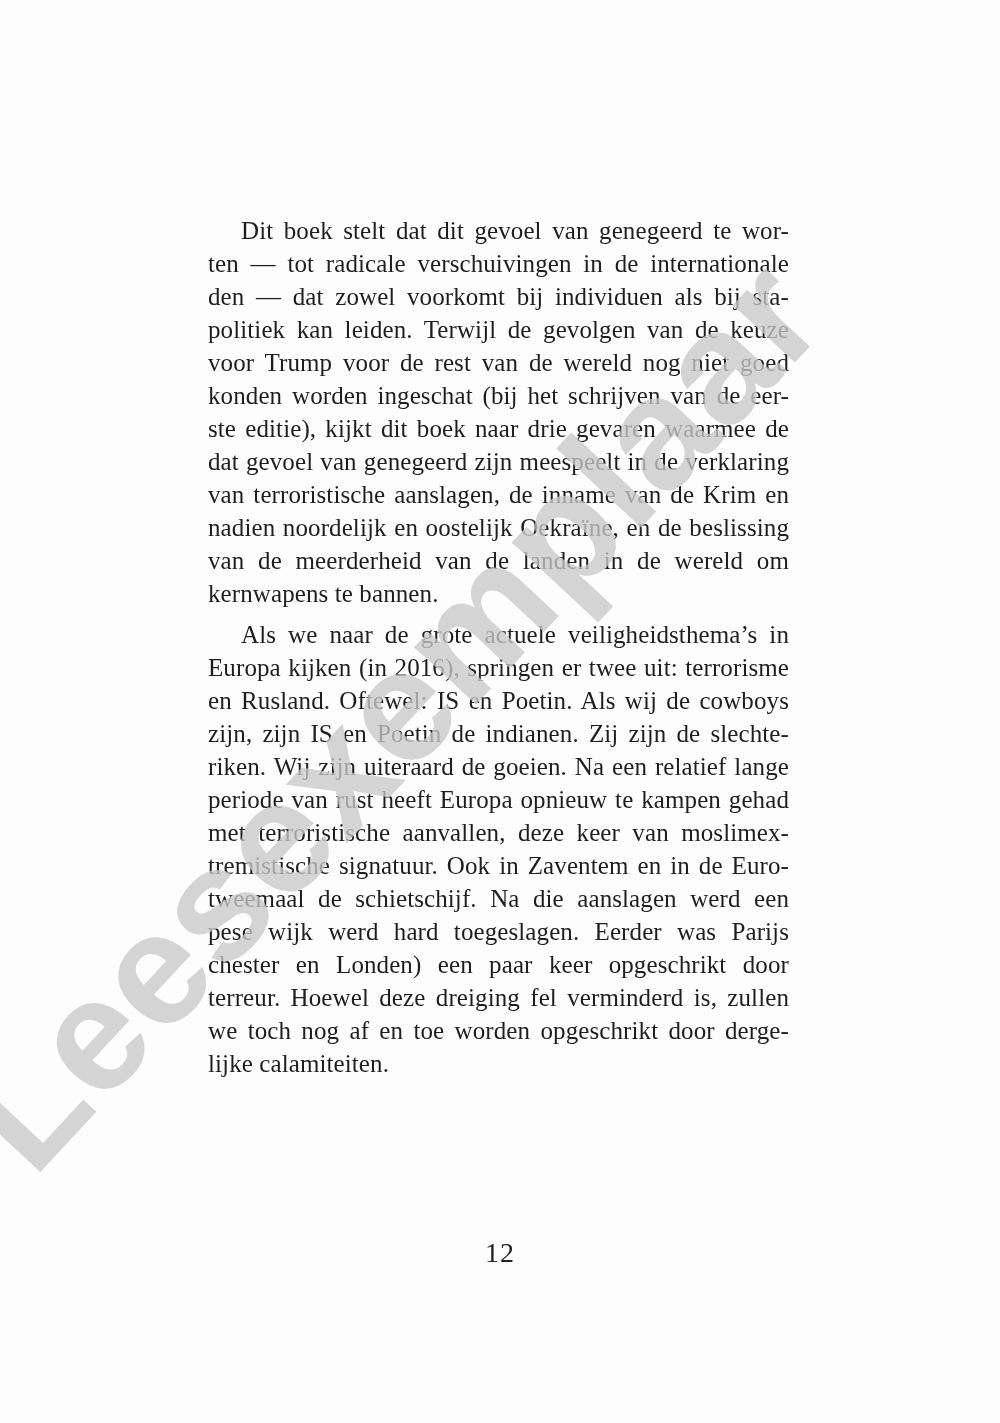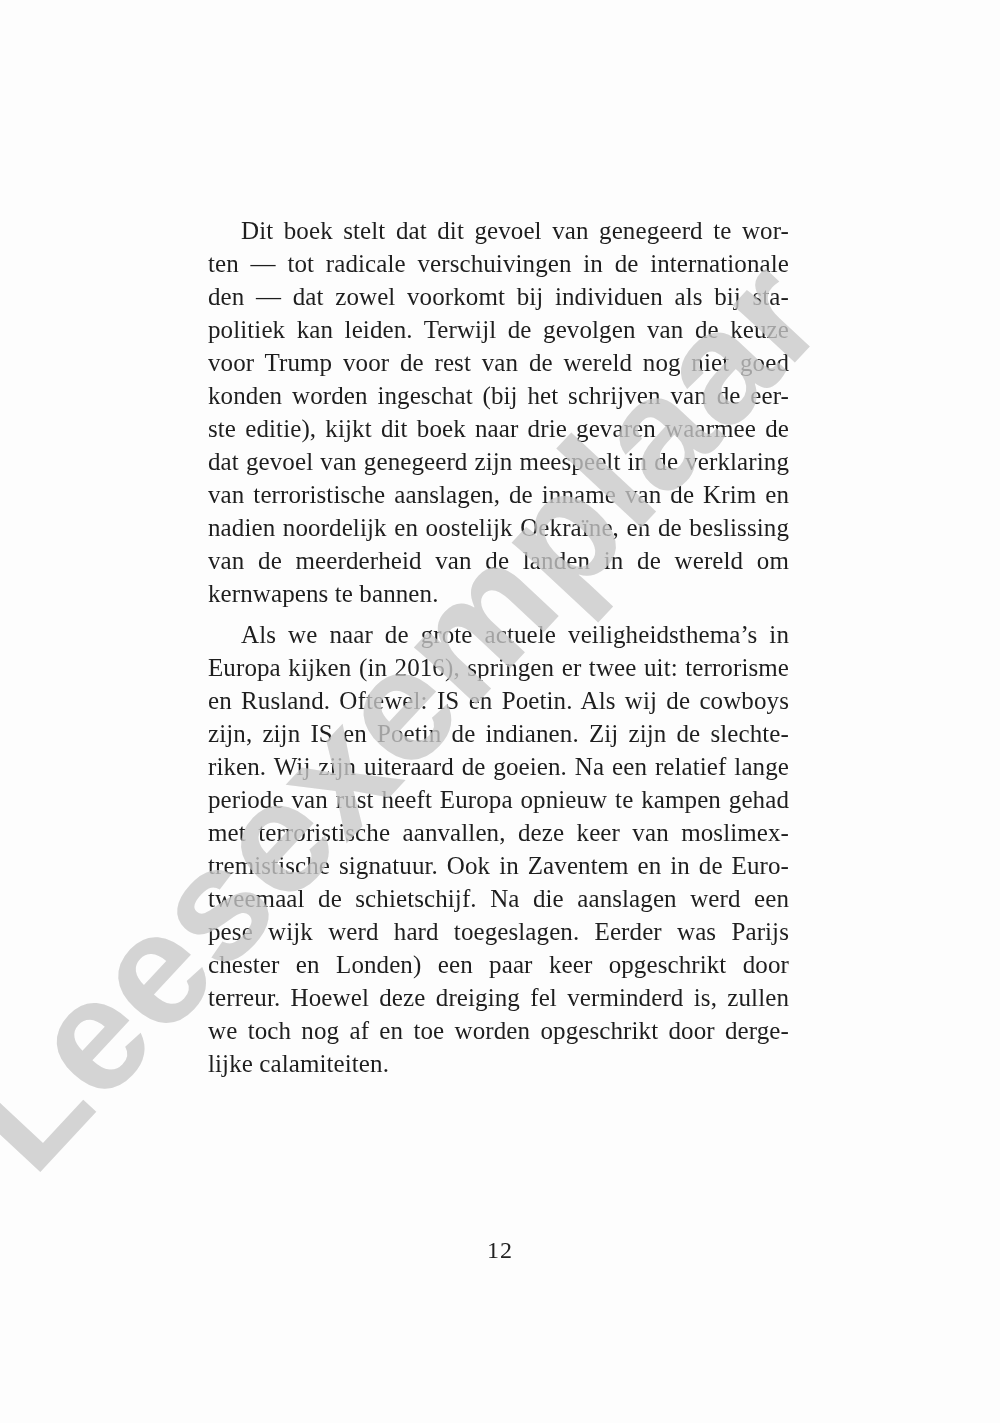--- a/index.html
+++ b/index.html
@@ -54,21 +54,21 @@
     white-space: nowrap;
     pointer-events: none;
     z-index: 5;
   }
   .page-number {
     position: absolute;
     top: 1237px;
     left: 0;
     width: 100%;
     text-align: center;
-    font-size: 24px;
+    font-size: 28px;
     color: #222222;
     letter-spacing: 1px;
   }
 </style>
 </head>
 <body>
 
 <div class="book-page" style="background: rgb(253, 253, 253);">
 
   <div class="text-block" id="paragraphs-container" style="color: rgb(30, 30, 30);">

